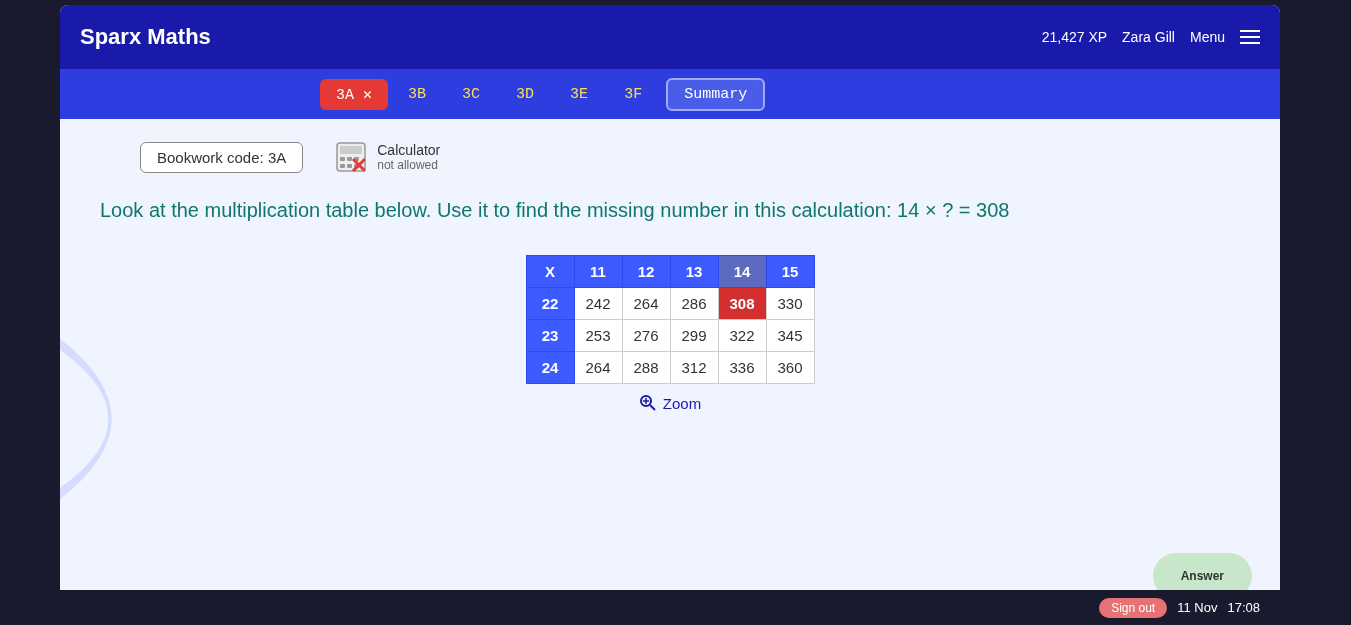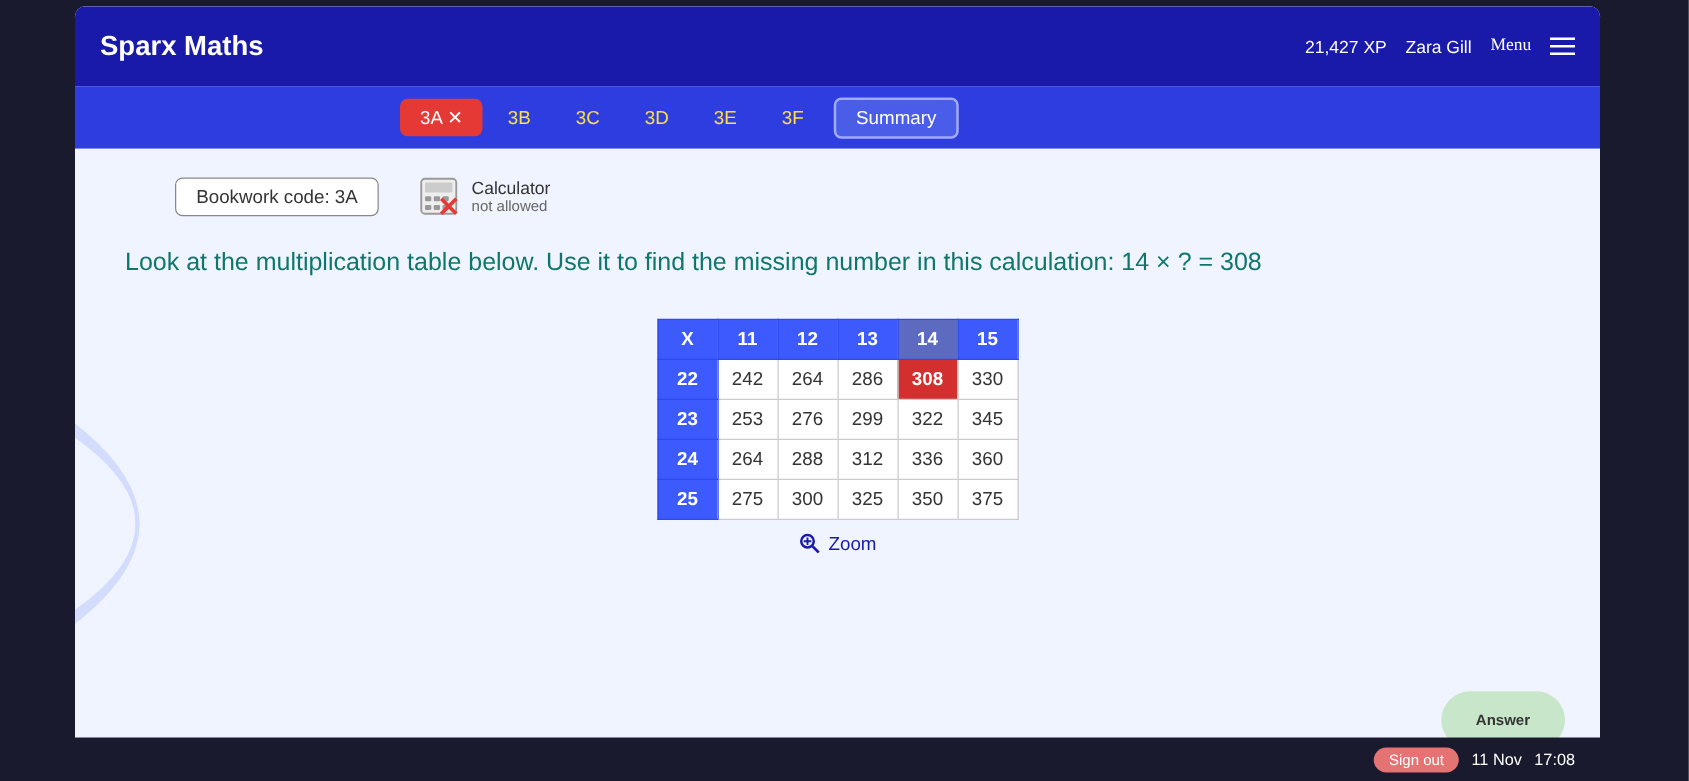--- a/index.html
+++ b/index.html
@@ -50,20 +50,21 @@
 
     
     .nav-bar {
       width: 100%;
       height: 50px;
       background: #2d3de0;
       display: flex;
       align-items: center;
       padding: 0 200px 0 260px;
       gap: 4px;
+      font-family: Liberation Mono, monospace;
     }
 
     .nav-tab {
       padding: 6px 16px;
       border-radius: 6px;
       color: #fde047;
       font-size: 15px;
       font-weight: 500;
       cursor: pointer;
       white-space: nowrap;
@@ -267,21 +268,21 @@
 </head>
 <body>
 
 <div class="screen">
 
   <div class="top-bar">
     <span class="app-title">Sparx Maths</span>
     <div class="top-right">
       <span>21,427 XP</span>
       <span>Zara Gill</span>
-      <span style="cursor:pointer;font-family:Liberation Serif, serif;">Menu</span>
+      <span style="cursor:pointer;">Menu</span>
       <div class="menu-icon">
         <span></span>
           <span></span>
           <span></span>
       </div>
     </div>
   </div>
 
   <div class="nav-bar">
     <div class="nav-tab active">
@@ -362,28 +363,20 @@
             <td>345</td>
           </tr>
           <tr>
             <td class="row-header">24</td>
             <td>264</td>
             <td>288</td>
             <td>312</td>
             <td>336</td>
             <td>360</td>
           </tr>
-          <tr>
-            <td class="row-header">25</td>
-            <td>275</td>
-            <td>300</td>
-            <td>325</td>
-            <td>350</td>
-            <td>375</td>
-          </tr>
         </tbody>
       </table>
 
       <div class="zoom-btn">
         <svg width="18" height="18" viewBox="0 0 18 18">
           <circle cx="7" cy="7" r="5" stroke="#1a1aaa" stroke-width="2" fill="none"></circle>
           <line x1="11" y1="11" x2="16" y2="16" stroke="#1a1aaa" stroke-width="2"></line>
           <line x1="4" y1="7" x2="10" y2="7" stroke="#1a1aaa" stroke-width="1.5"></line>
           <line x1="7" y1="4" x2="7" y2="10" stroke="#1a1aaa" stroke-width="1.5"></line>
         </svg>

